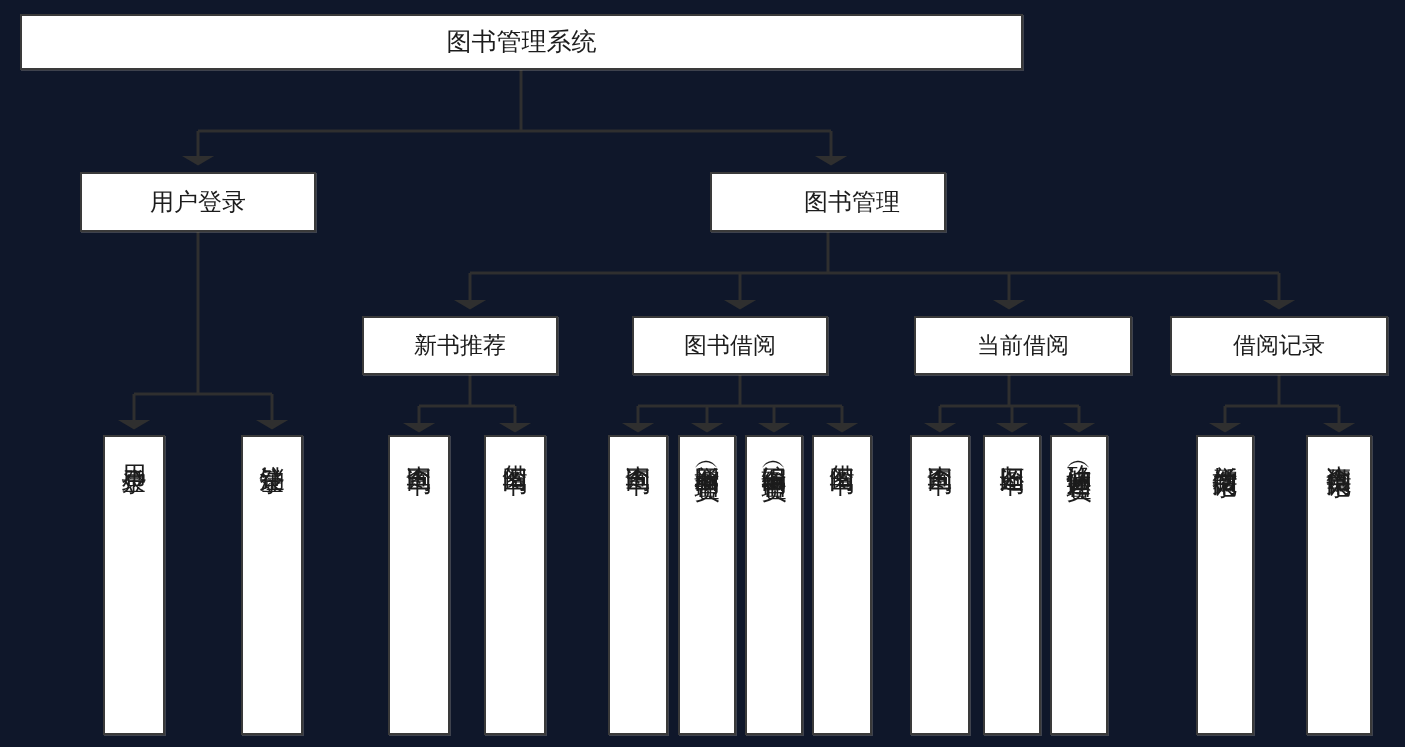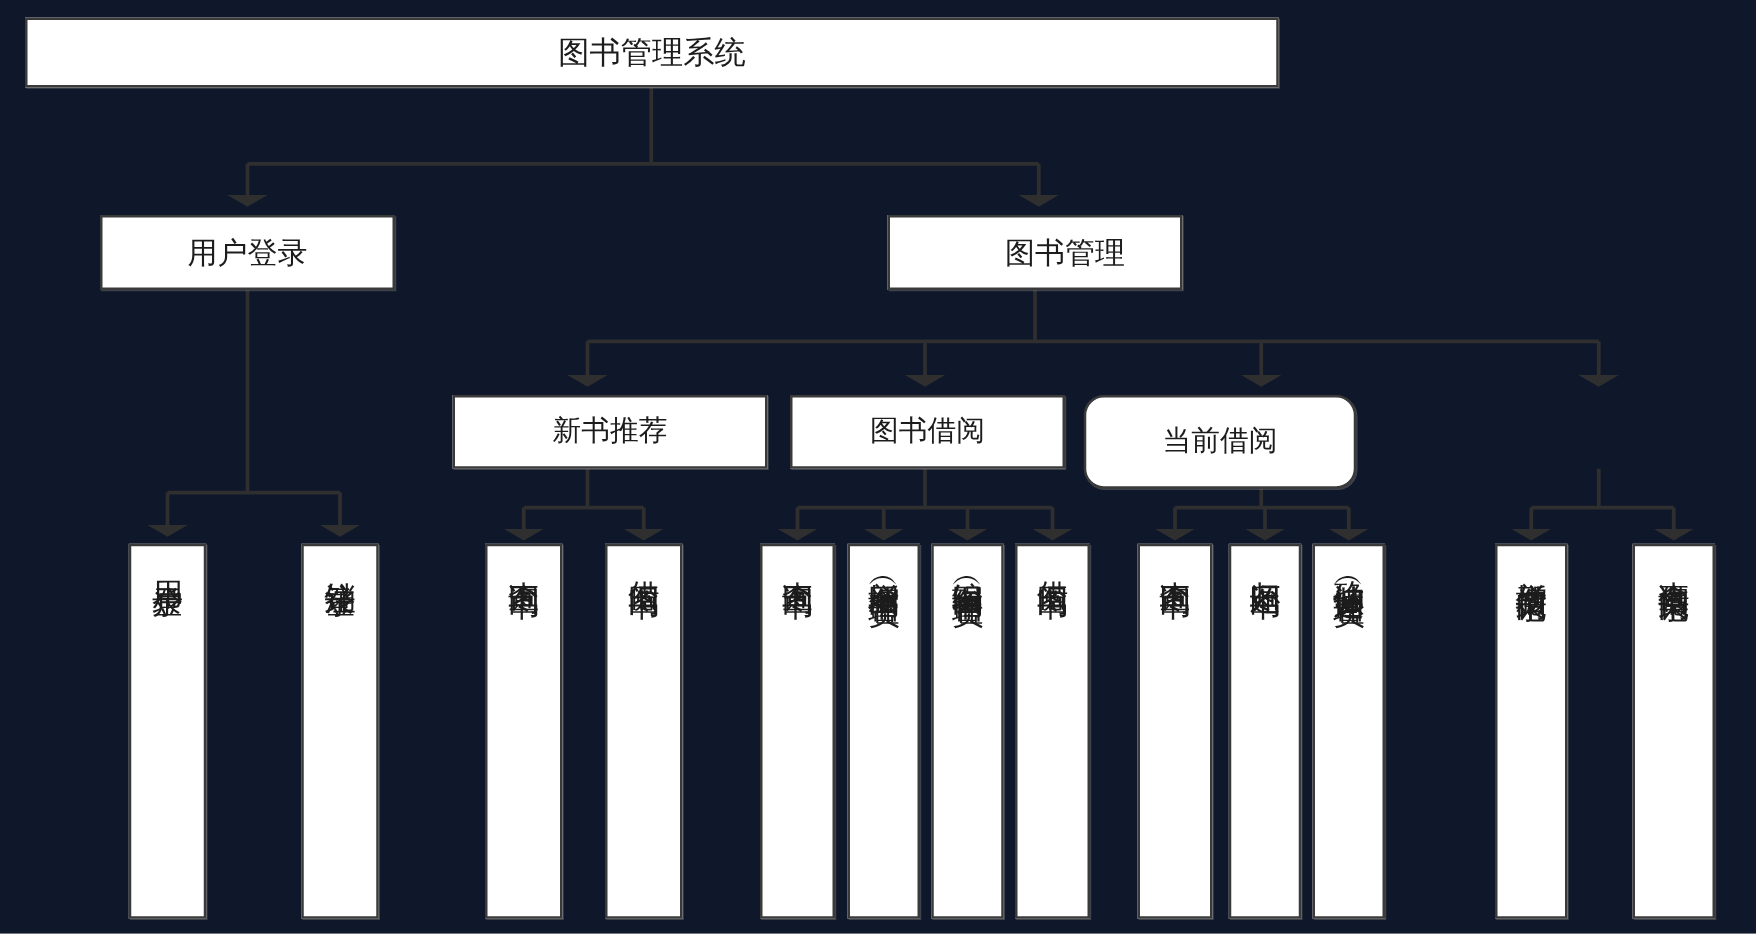--- a/index.html
+++ b/index.html
@@ -131,28 +131,31 @@
     <span class="label">图书管理系统</span>
   </div>
 
   <div class="node level1" style="left:80px; top:172px; width:236px; height:60px;">
     <span class="label">用户登录</span>
   </div>
   <div class="node level1" style="left:710px; top:172px; width:236px; height:60px;padding-left:48px;">
     <span class="label">图书管理</span>
   </div>
 
-  <div class="node level2" style="left:362px; top:316px; width:252px; height:59px;">
+  <div class="node level2" style="left:362px; top:316px; width:196px; height:59px;">
     <span class="label">新书推荐</span>
   </div>
-  <div class="node level2" style="left:632px; top:316px; width:220px; height:59px;">
+  <div class="node level2" style="left:632px; top:316px; width:196px; height:59px;">
     <span class="label">图书借阅</span>
   </div>
-  <div class="node level2" style="left:867px; top:316px; width:218px; height:75px;border-radius:16px;">
+  <div class="node level2" style="left:914px; top:316px; width:218px; height:59px;">
     <span class="label">当前借阅</span>
+  </div>
+  <div class="node level2" style="left:1170px; top:316px; width:218px; height:59px;">
+    <span class="label">借阅记录</span>
   </div>
 
   <div class="node leaf" style="left:103px; top:435px; width:62px; height:300px;">
     <span class="label">用户登录</span>
   </div>
   <div class="node leaf" style="left:241px; top:435px; width:62px; height:300px;">
     <span class="label">注销登录</span>
   </div>
 
   <div class="node leaf" style="left:388px; top:435px; width:62px; height:300px;">

